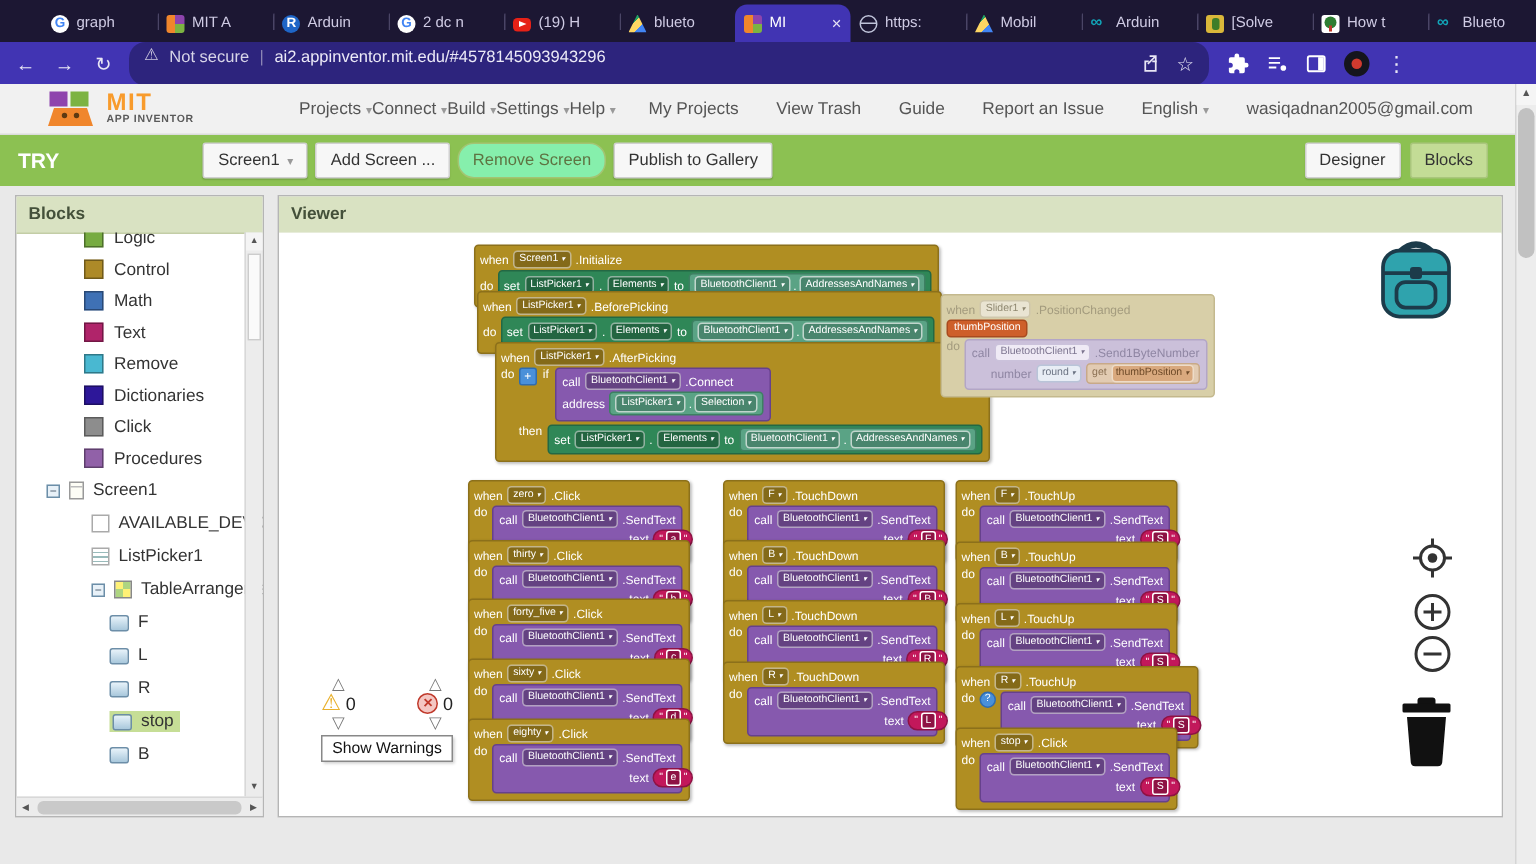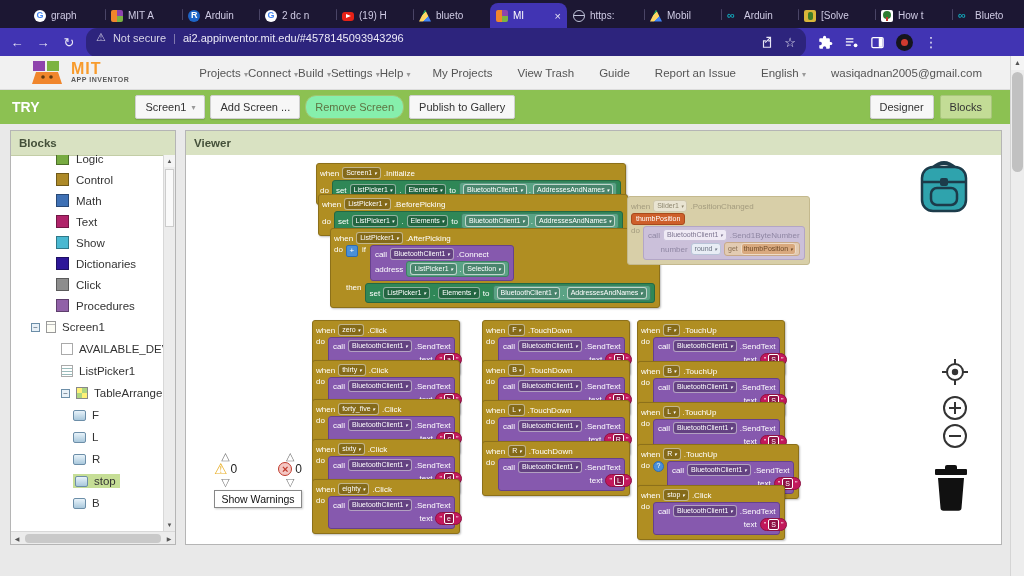--- a/index.html
+++ b/index.html
@@ -333,21 +333,21 @@
             <div class="drawrow">
               <span class="drawsq" style="background: rgb(63, 113, 181);"></span>
               <span class="drawlabel">Math</span>
             </div>
             <div class="drawrow">
               <span class="drawsq" style="background: rgb(176, 36, 106);"></span>
               <span class="drawlabel">Text</span>
             </div>
             <div class="drawrow">
               <span class="drawsq" style="background: rgb(73, 184, 209);"></span>
-              <span class="drawlabel">Show</span>
+              <span class="drawlabel">Remove</span>
             </div>
             <div class="drawrow">
               <span class="drawsq" style="background: rgb(45, 23, 153);"></span>
               <span class="drawlabel">Dictionaries</span>
             </div>
             <div class="drawrow">
               <span class="drawsq" style="background: rgb(141, 141, 141);"></span>
               <span class="drawlabel">Click</span>
             </div>
             <div class="drawrow">

